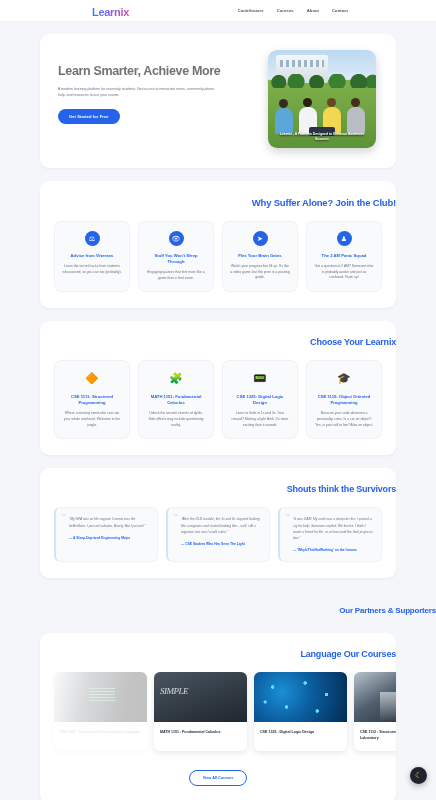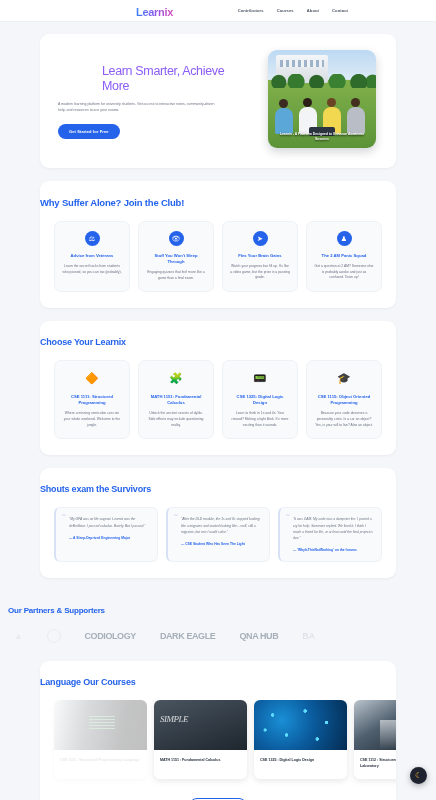--- a/index.html
+++ b/index.html
@@ -12,38 +12,38 @@
     position:relative;
   }
   
   .site-header{
     height:22px; background:#ffffff; display:flex; align-items:center;
     padding:0 30px; border-bottom:1px solid #eef0f4;
   }
   .logo{
     font-size:11px; font-weight:bold; letter-spacing:-0.3px;
     background:linear-gradient(90deg,#3b82f6 0%,#7c5cf0 45%,#d946b8 100%);
-    -webkit-background-clip:text; background-clip:text; color:transparent;margin-left:44px;
+    -webkit-background-clip:text; background-clip:text; color:transparent;
   }
   .header-logo-wrap{ margin-left:62px; }
   .nav{ margin-left:auto; display:flex; gap:13px; margin-right:58px; }
   .nav a{ font-size:4.1px; color:#4b5563; text-decoration:none; font-weight:600; letter-spacing:.1px;}
   
   .panel{
     background:#fff; border-radius:9px; margin:0 40px 13px 40px;
     box-shadow:0 1px 3px rgba(16,24,40,.05);
   }
   .section-title{
-    text-align:left; color:#2563eb; font-weight:bold;
+    text-align:right; color:#2563eb; font-weight:bold;
     letter-spacing:-0.2px;
   }
   
   .hero{ display:flex; padding:18px 20px 20px 18px; margin-top:12px; }
   .hero-left{ width:186px; padding-top:12px; }
-  .hero-title{ font-size:12.5px; line-height:1.18; color:#8b5cf6; font-weight:normal; letter-spacing:-0.35px;margin-left:44px;}
+  .hero-title{ font-size:12.5px; line-height:1.18; color:#737373; font-weight:bold; letter-spacing:-0.35px;}
   .hero-sub{ font-size:3.5px; color:#6b7280; line-height:1.75; margin-top:7px; width:160px;}
   .hero-btn{
     margin-top:11px; display:inline-block; background:#2563eb; color:#fff;
     font-size:4px; font-weight:bold; padding:5px 11px; border-radius:20px;
     border:none; cursor:pointer; letter-spacing:.1px;
   }
   .hero-img{
     width:108px; height:98px; border-radius:9px; position:relative; overflow:hidden;
     margin-left:auto; margin-top:-2px;
     background:
@@ -238,21 +238,21 @@
     </div>
     <div class="fcard">
       <div class="emoji-icon">🎓</div>
       <h3>CSE 1115: Object Oriented Programming</h3>
       <p>Because your code deserves a personality crisis. Is a car an object? Yes, is your will to live? Also an object.</p>
     </div>
   </div>
 </section>
 
 <section class="panel">
-  <h2 class="section-title sec-head t2">Shouts exam the Survivors</h2>
+  <h2 class="section-title sec-head t2">Shouts think the Survivors</h2>
   <div class="grid3">
     <div class="tcard">
       <span class="tquote">“</span>
       <p>"My GPA was on life support. Learnix was the defibrillator. I passed calculus. Barely. But I passed."</p>
       <div class="author">— A Sleep-Deprived Engineering Major</div>
     </div>
     <div class="tcard">
       <span class="tquote">“</span>
       <p>"After the DLD module, the 1s and 0s stopped looking like a migraine and started looking like... well, still a migraine, but one I could solve."</p>
       <div class="author">— CSE Student Who Has Seen The Light</div>
@@ -260,28 +260,20 @@
     <div class="tcard">
       <span class="tquote">“</span>
       <p>"It was 3 AM. My code was a dumpster fire. I posted a cry for help. Someone replied. We fixed it. I think I made a friend for life, or at least until the final project is due."</p>
       <div class="author">— 'WhyIsThisNotWorking' on the forums</div>
     </div>
   </div>
 </section>
 
 <section class="partners">
   <h2 class="section-title" style="font-size:8px;">Our Partners &amp; Supporters</h2>
-  <div class="plogos">
-    <span class="plogo fade2">▲</span>
-    <span class="pmark"></span>
-    <span class="plogo">CODIOLOGY</span>
-    <span class="plogo">DARK EAGLE</span>
-    <span class="plogo">QNA HUB</span>
-    <span class="plogo fade">BA</span>
-  </div>
 </section>
 
 <section class="panel">
   <h2 class="section-title sec-head t2">Language Our Courses</h2>
   <div class="courses-row">
     <div class="ccard ghost">
       <div class="cthumb th1"></div>
       <div class="cbody">
           <h4>CSE 1111 : Structured Programming Language</h4>
         </div>

